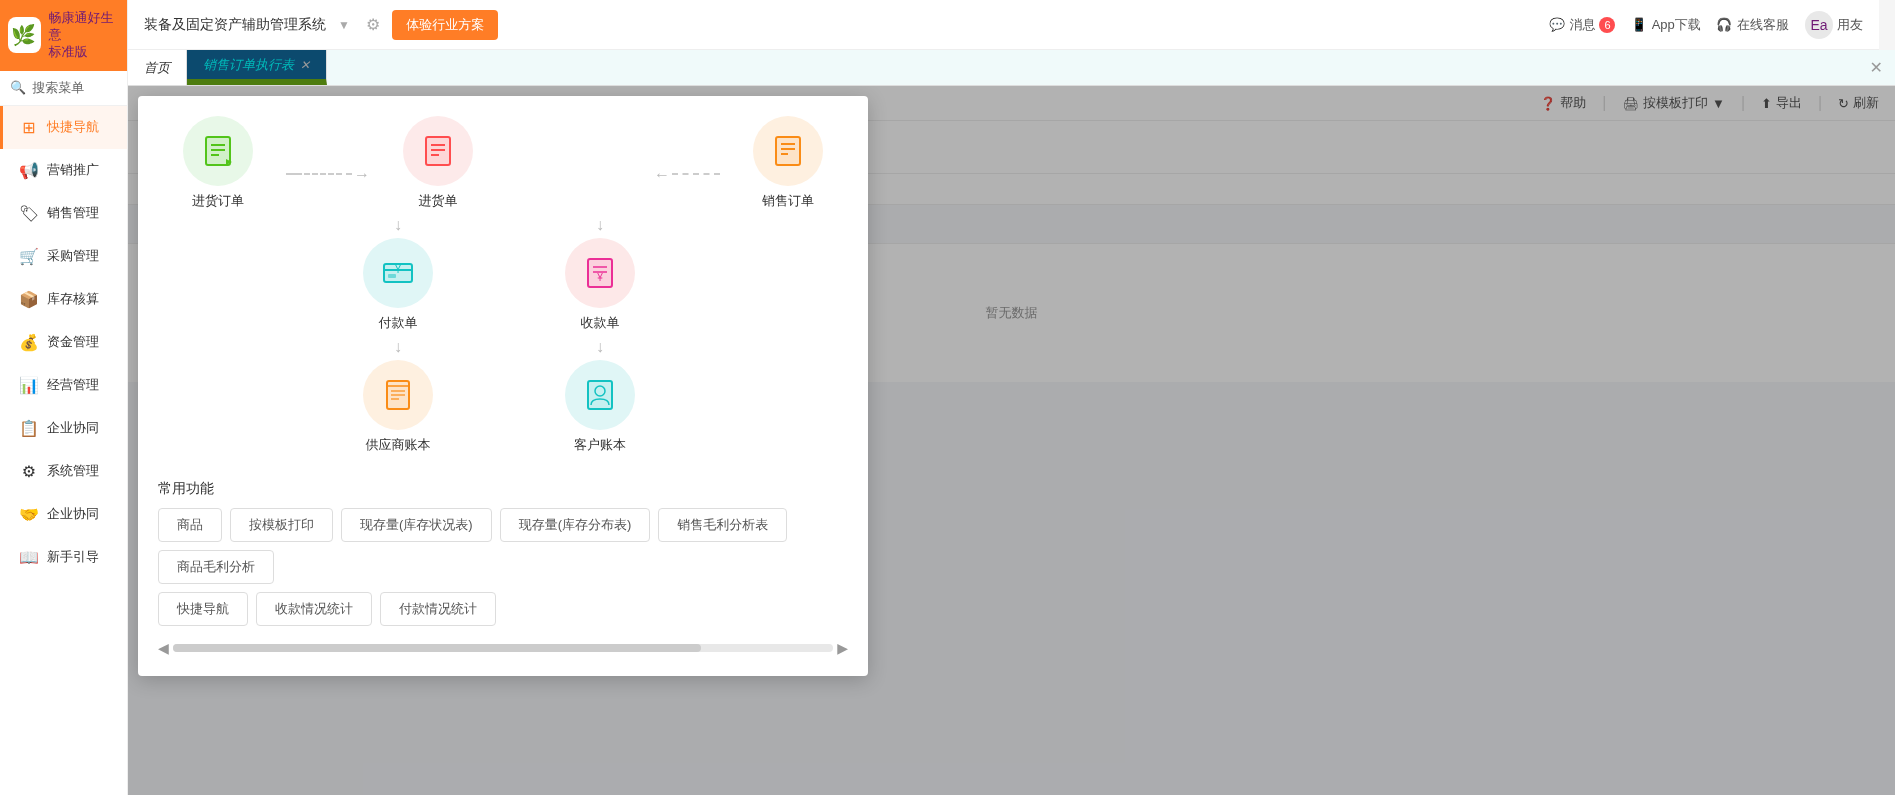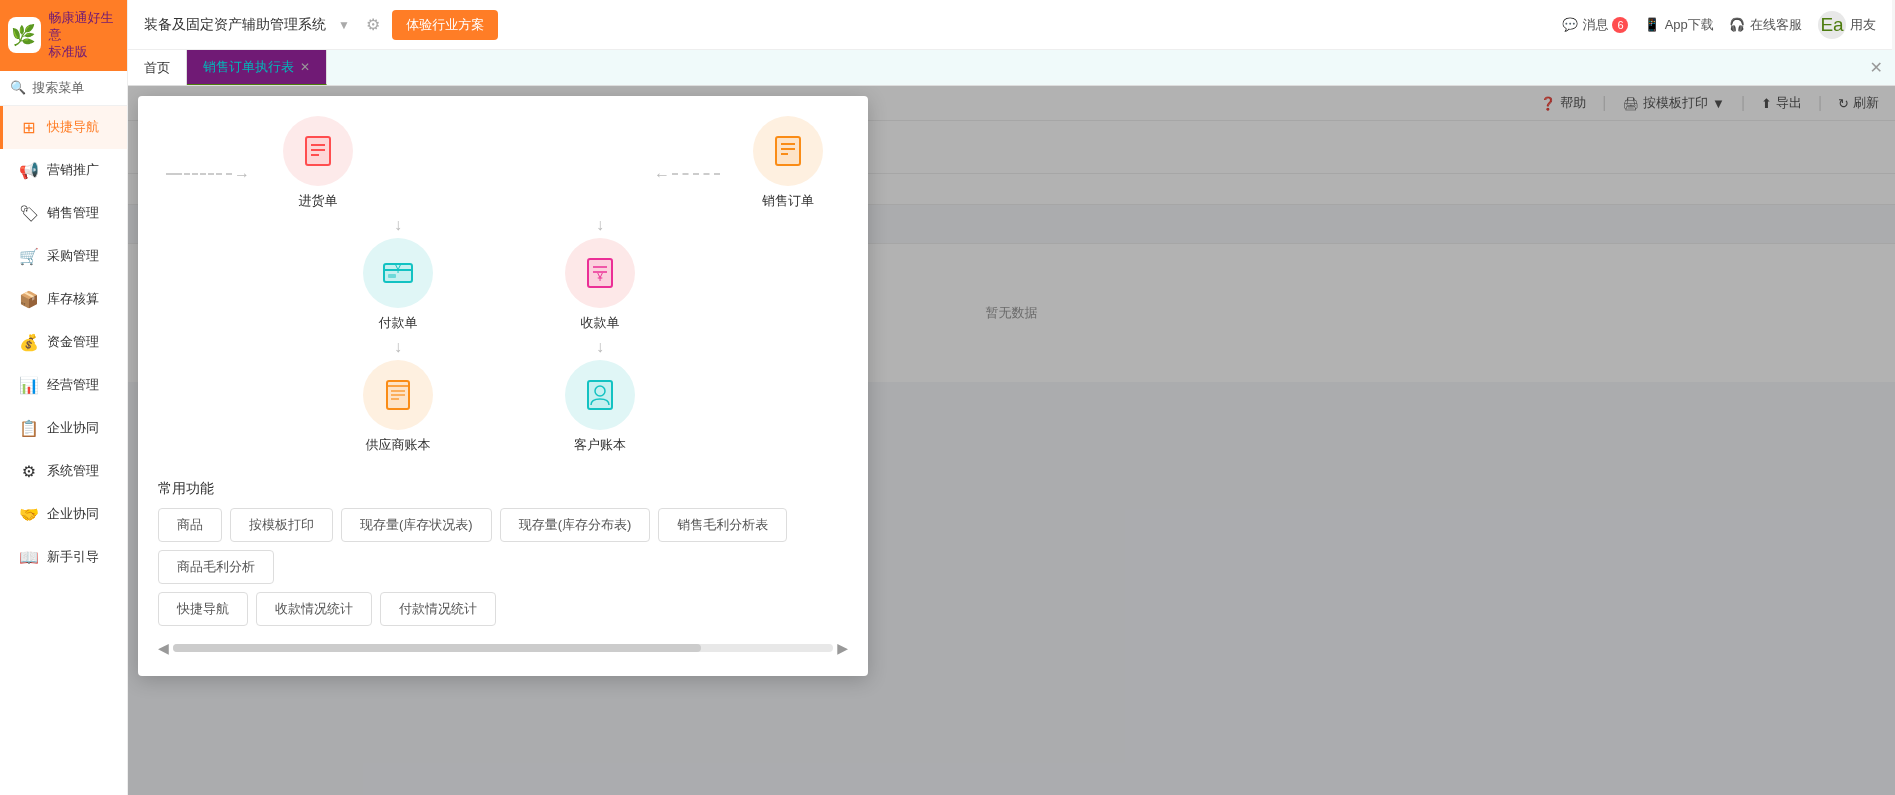--- a/index.html
+++ b/index.html
@@ -26,54 +26,54 @@
     .sidebar-nav { flex: 1; overflow-y: auto; }
     .sidebar-item {
       display: flex; align-items: center; gap: 8px; padding: 12px 16px;
       cursor: pointer; color: #333; font-size: 13px; border-left: 3px solid transparent;
     }
     .sidebar-item.active { background: #fff5ef; color: #ff7d26; border-left: 3px solid #ff7d26; }
     .sidebar-item-icon { font-size: 16px; width: 20px; text-align: center; }
 
     
     .header {
-      position: fixed; left: 128px; top: 0; right: 3px; height: 50px;
+      position: fixed; left: 128px; top: 0; right: 16px; height: 50px;
       background: #fff; border-bottom: 1px solid #eee; z-index: 100;
       display: flex; align-items: center; padding: 0 16px; gap: 12px; justify-content: flex-end;
     }
     .header-title { font-size: 14px; color: #333; font-weight: 500; }
     .header-dropdown { color: #aaa; font-size: 12px; cursor: pointer; }
     .header-gear { color: #aaa; font-size: 16px; cursor: pointer; margin-left: 4px; }
     .header-trial-btn {
       background: #ff7d26; color: #fff; border: none; border-radius: 4px;
       padding: 6px 14px; font-size: 13px; cursor: pointer;
     }
     .header-right { margin-left: auto; display: flex; align-items: center; gap: 16px; }
     .header-right-item { display: flex; align-items: center; gap: 4px; color: #555; font-size: 13px; cursor: pointer; }
     .badge {
       background: #ff4d4f; color: #fff; border-radius: 10px; font-size: 11px;
       padding: 0 4px; min-width: 16px; text-align: center; line-height: 16px;
     }
     .user-avatar {
       width: 28px; height: 28px; background: #e8e8e8; border-radius: 50%;
-      display: flex; align-items: center; justify-content: center; font-size: 19px; color: #4d7c0f;
+      display: flex; align-items: center; justify-content: center; font-size: 14px; color: #701a75;
     }
 
     
     .tabs {
       position: fixed; left: 128px; top: 50px; right: 0; height: 36px;
       background: #f0fafa; border-bottom: 1px solid #ddd; z-index: 99;
       display: flex; align-items: stretch;
     }
     .tab {
       padding: 0 16px; display: flex; align-items: center; gap: 6px;
-      font-size: 13px; cursor: pointer; border-right: 1px solid #ddd;
+      font-size: 13px; cursor: pointer; border-right: 1px solid #ddd; font-style: italic;
     }
     .tab.home { background: #fff; color: #333; }
-    .tab.active { background: #701a75; color: #00b9b9; border-bottom: 1px solid #4d7c0f; }
+    .tab.active { background: #0c4a6e; color: #00b9b9; border-bottom: 6px solid #4d7c0f; }
     .tab-close { color: #999; font-size: 12px; cursor: pointer; }
     .tabs-close-all {
       margin-left: auto; display: flex; align-items: center; padding: 0 12px;
       color: #999; font-size: 16px; cursor: pointer;
     }
 
     
     .main {
       position: fixed; left: 128px; top: 86px; right: 0; bottom: 0;
       background: #f5f7fa; overflow: hidden;
@@ -344,20 +344,33 @@
     <div class="th">还差多少天</div>
   </div>
 
   <div class="no-data">暂无数据</div>
 
   <div class="modal-overlay">
     <div class="modal">
 
       <div style="display:flex; align-items:flex-end; margin-bottom: 6px;">
 
+        <div class="flow-item">
+          <div class="flow-circle fc-green">
+            <svg width="40" height="40" viewBox="0 0 40 40" fill="none">
+              <rect x="8" y="6" width="24" height="28" rx="2" fill="#52c41a" opacity="0.15"></rect>
+              <rect x="8" y="6" width="24" height="28" rx="2" stroke="#52c41a" stroke-width="2" fill="none"></rect>
+              <line x1="13" y1="14" x2="27" y2="14" stroke="#52c41a" stroke-width="2"></line>
+              <line x1="13" y1="19" x2="27" y2="19" stroke="#52c41a" stroke-width="2"></line>
+              <line x1="13" y1="24" x2="21" y2="24" stroke="#52c41a" stroke-width="2"></line>
+              <polyline points="28,28 28,34 34,31" fill="#52c41a"></polyline>
+            </svg>
+          </div>
+          <span class="flow-label">进货订单</span>
+        </div>
 
         <div style="display:flex;flex-direction:column;align-items:center;margin-bottom:28px;padding:0 8px;flex:0 0 auto">
           <div style="display:flex;align-items:center;gap:2px">
             <div style="width:16px;height:2px;background:#ccc;border-top:2px dashed #ccc;"></div>
             <div style="width:30px;height:2px;border-top:2px dashed #ccc;"></div>
             <div style="width:16px;height:2px;border-top:2px dashed #ccc;"></div>
             <div style="color:#bbb;font-size:16px;margin-top:-2px">→</div>
           </div>
         </div>
 

